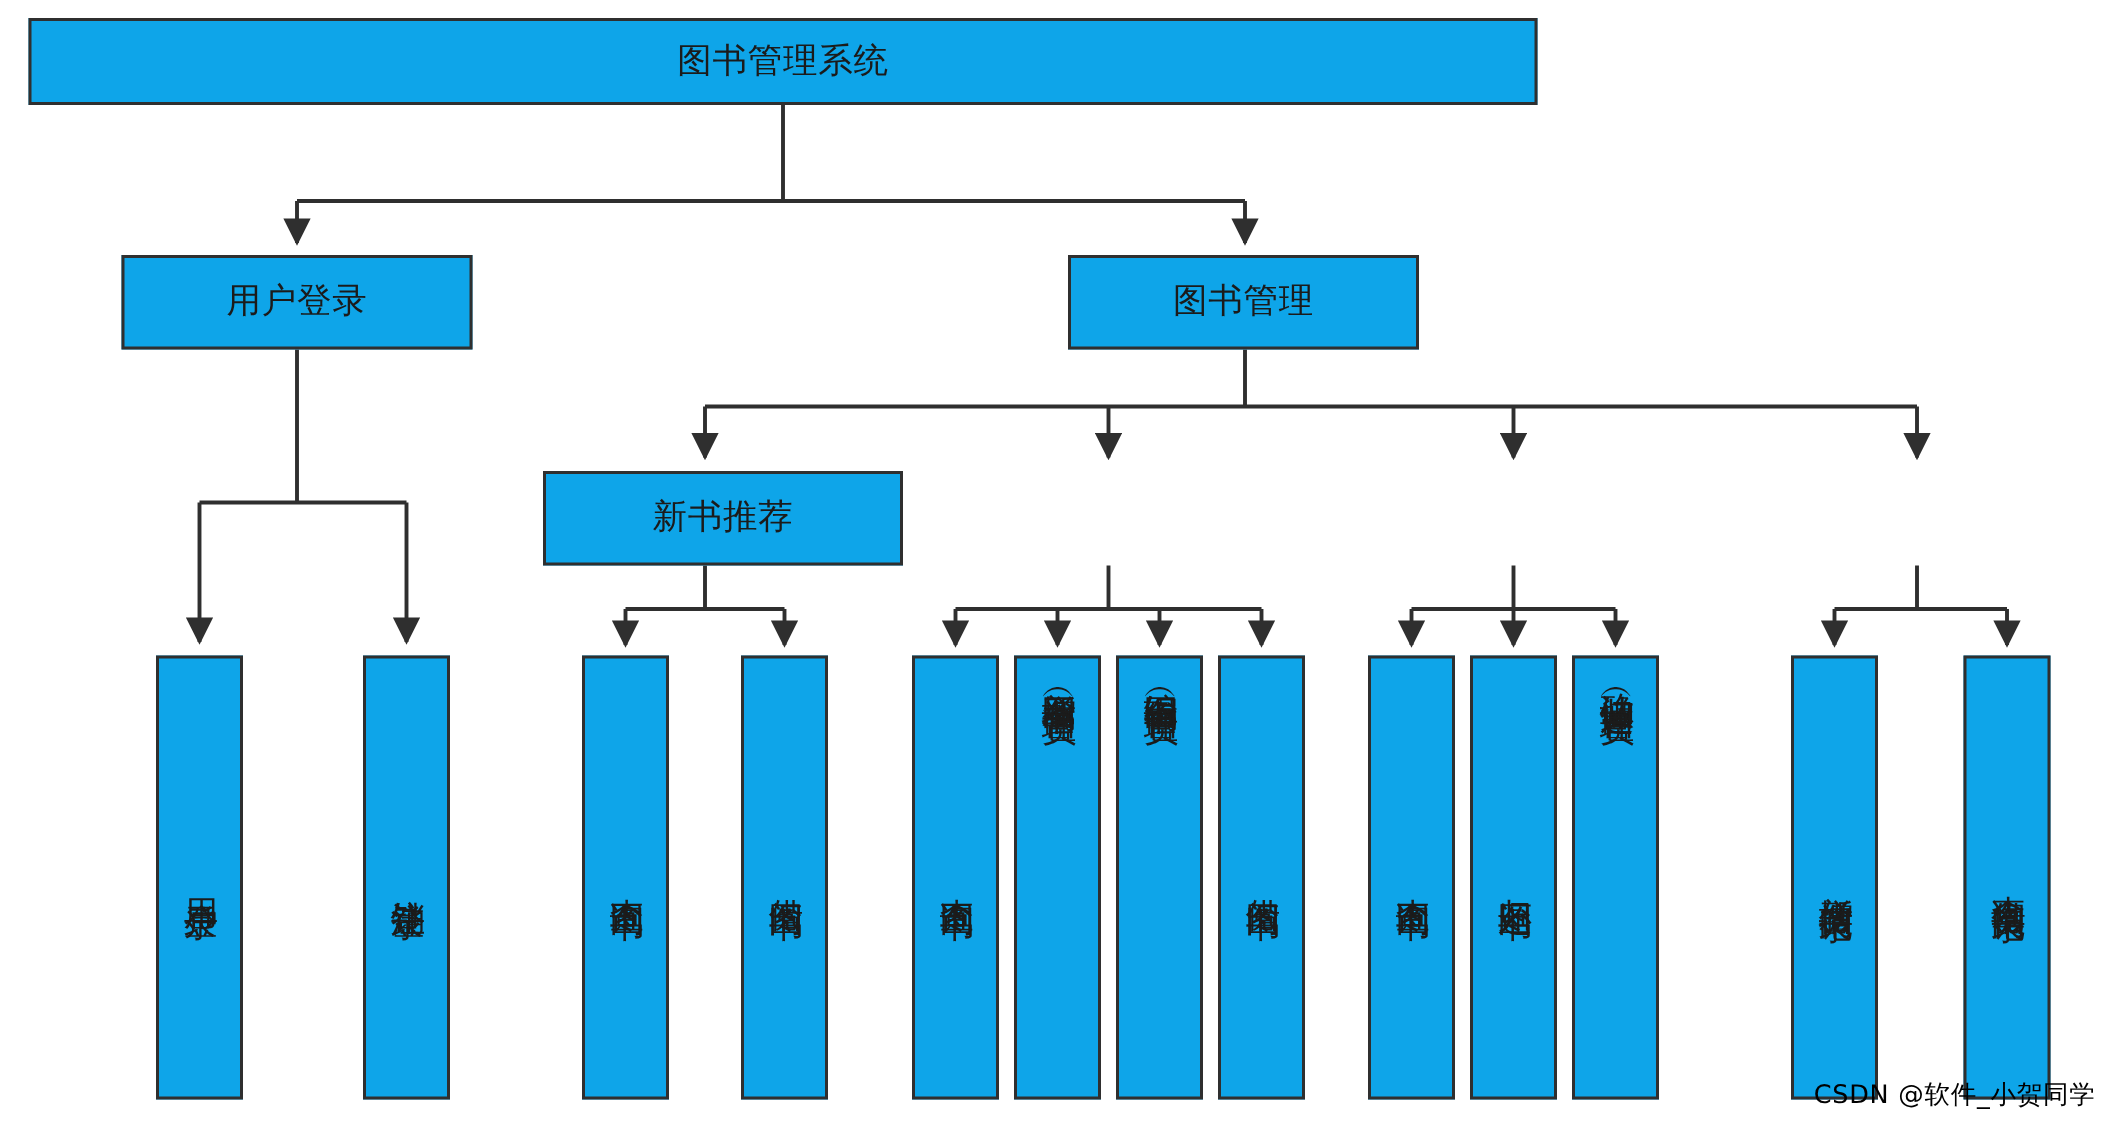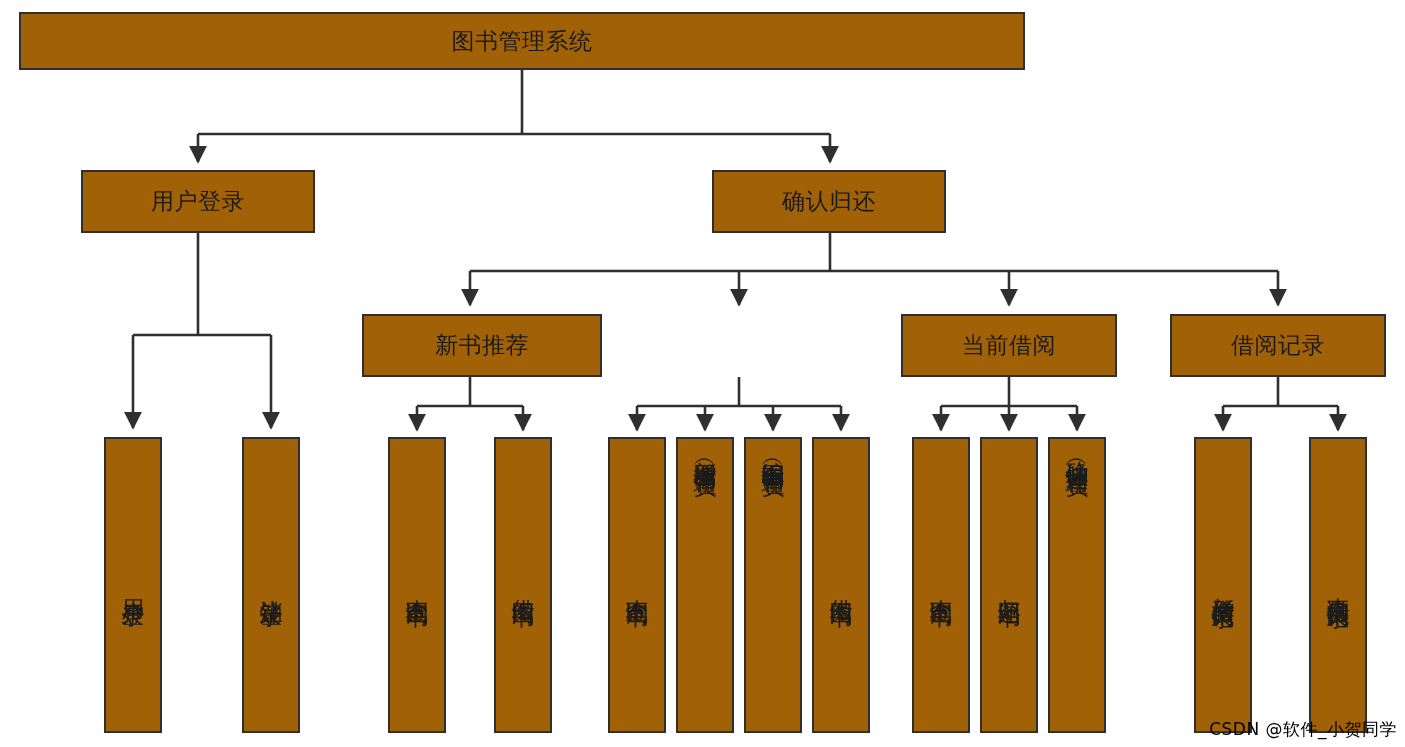--- a/index.html
+++ b/index.html
@@ -7,21 +7,21 @@
   body{
     font-family:"DejaVu Sans","Liberation Sans",sans-serif;
     width:1405px;height:747px;overflow:hidden;position:relative;
   }
   #diagram-root{position:relative;width:1405px;height:747px;}
   svg#wires{position:absolute;left:0;top:0;width:1405px;height:747px;}
 
   .node{
     position:absolute;
     box-sizing:border-box;
-    background:#a16207;
+    background:#0ea5e9;
     border:2px solid #2f2f2f;
     display:flex;
     align-items:center;
     justify-content:center;
     color:#1b1b1b;
   }
   .node .label{
     display:block;
     text-align:center;
     line-height:1.08;
@@ -118,31 +118,25 @@
   </svg>
 
   <div class="node h" id="node-root" style="left:19px;top:12px;width:1006px;height:58px;">
     <span class="label">图书管理系统</span>
   </div>
 
   <div class="node h" style="left:81px;top:170px;width:234px;height:63px;">
     <span class="label">用户登录</span>
   </div>
   <div class="node h" style="left:712px;top:170px;width:234px;height:63px;">
-    <span class="label">确认归还</span>
+    <span class="label">图书管理</span>
   </div>
 
   <div class="node h" style="left:362px;top:314px;width:240px;height:63px;">
     <span class="label">新书推荐</span>
-  </div>
-  <div class="node h" style="left:901px;top:314px;width:216px;height:63px;">
-    <span class="label">当前借阅</span>
-  </div>
-  <div class="node h" style="left:1170px;top:314px;width:216px;height:63px;">
-    <span class="label">借阅记录</span>
   </div>
 
   <div class="node v mid" style="left:104px;top:437px;width:58px;height:296px;">
     <span class="label">用户登录</span>
   </div>
   <div class="node v mid" style="left:242px;top:437px;width:58px;height:296px;">
     <span class="label">注销登录</span>
   </div>
 
   <div class="node v mid" style="left:388px;top:437px;width:58px;height:296px;">

